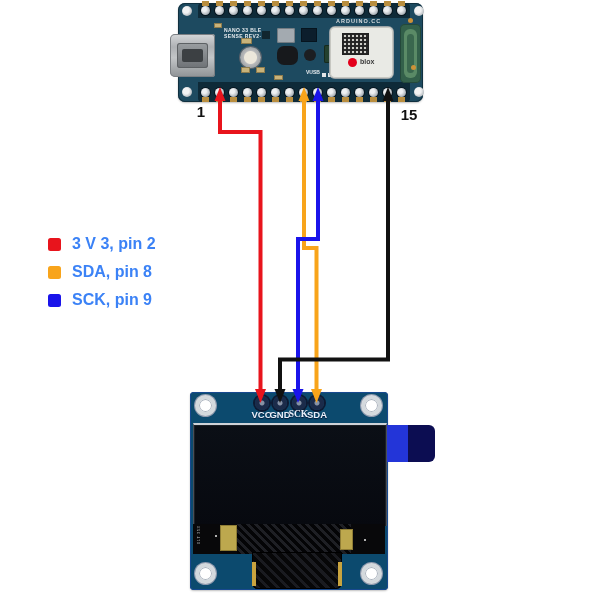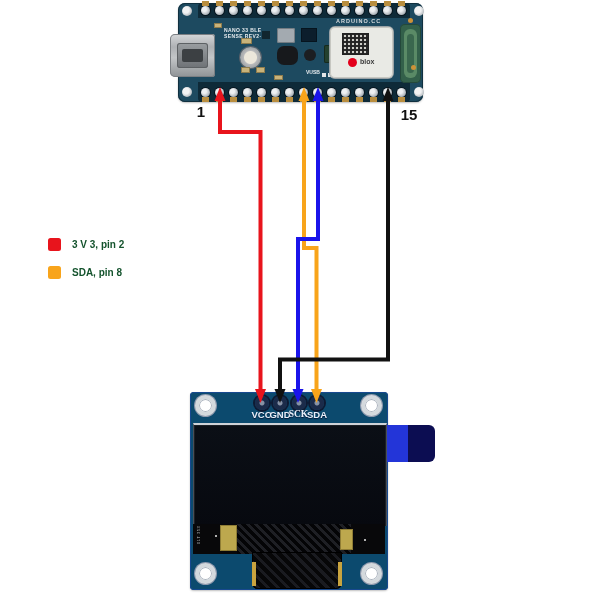--- a/index.html
+++ b/index.html
@@ -45,21 +45,21 @@
   .res{position:absolute;background:#c9b37a;box-shadow:inset 0 0 0 1px #8e7c4d;}
   .pad-sm{position:absolute;width:4px;height:4px;background:#e3e6e8;}
 
   
   .pin-num{position:absolute;font-weight:bold;font-size:15px;color:#111;text-align:center;}
 
   
   #legend{position:absolute;left:48px;top:230px;}
   .legend-row{display:flex;align-items:center;height:28px;}
   .legend-swatch{width:13px;height:13px;border-radius:2.5px;flex:0 0 auto;}
-  .legend-label{margin-left:11px;font-size:10px;font-weight:bold;color:#14532d;white-space:nowrap;}
+  .legend-label{margin-left:11px;font-size:16px;font-weight:bold;color:#3b82f6;white-space:nowrap;}
 
   
   #oled{position:absolute;left:190px;top:392px;width:198px;height:198px;border-radius:4px;
         box-shadow:inset 0 0 0 1px #17498f, 0 1px 2px rgba(0,0,0,.25);}
   .hole{position:absolute;width:13px;height:13px;border-radius:50%;background:#fff;
         border:4px solid #d4d9dd;box-shadow:0 0 0 1px #8e99ad, inset 0 0 0 1px #aab2bd;}
   .oled-pad{position:absolute;top:4px;width:14px;height:14px;border-radius:50%;
         background:radial-gradient(circle,#8792a6 0 2px,#1b2b4a 3px 100%);box-shadow:0 0 0 2px #0e1a33;}
   .oled-pin-label{position:absolute;top:17px;width:26px;text-align:center;font-size:9.5px;font-weight:bold;
         color:#eaf0fa;text-shadow:0 1px 1px rgba(0,10,40,.8);letter-spacing:0;}
@@ -180,20 +180,24 @@
 
   <div id="legend">
     <div class="legend-row">
       <span class="legend-swatch" style="background: rgb(232, 20, 28);"></span>
       <span class="legend-label">3 V 3, pin 2</span>
     </div>
     <div class="legend-row">
       <span class="legend-swatch" style="background: rgb(248, 164, 27);"></span>
       <span class="legend-label">SDA, pin 8</span>
     </div>
+    <div class="legend-row">
+      <span class="legend-swatch" style="background: rgb(26, 20, 234);"></span>
+      <span class="legend-label">SCK, pin 9</span>
+    </div>
   </div>
 
   <div id="oled" style="background: #0c4a6e;">
     <div class="hole" style="left:4.5px;top:2.5px;"></div>
     <div class="hole" style="left:170.5px;top:2.5px;"></div>
     <div class="hole" style="left:4.5px;top:170.5px;"></div>
     <div class="hole" style="left:170.5px;top:170.5px;"></div>
 
     <div class="oled-pad" style="left:64.5px;"></div>
     <div class="oled-pad" style="left:83px;"></div>

